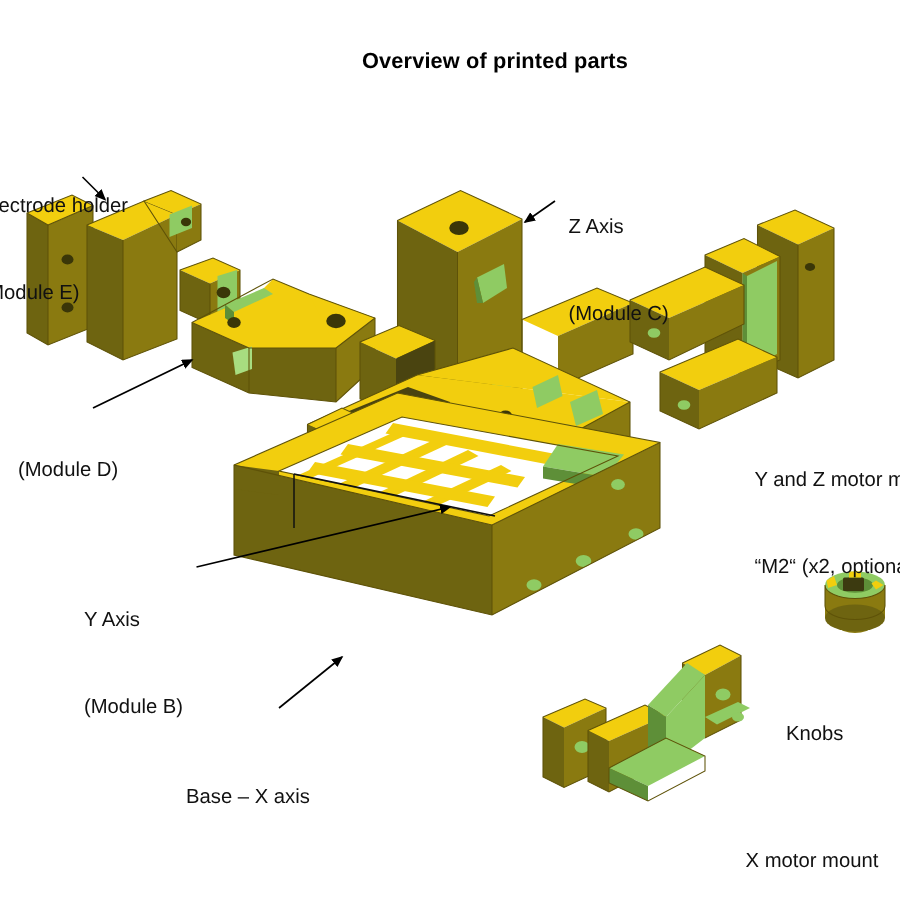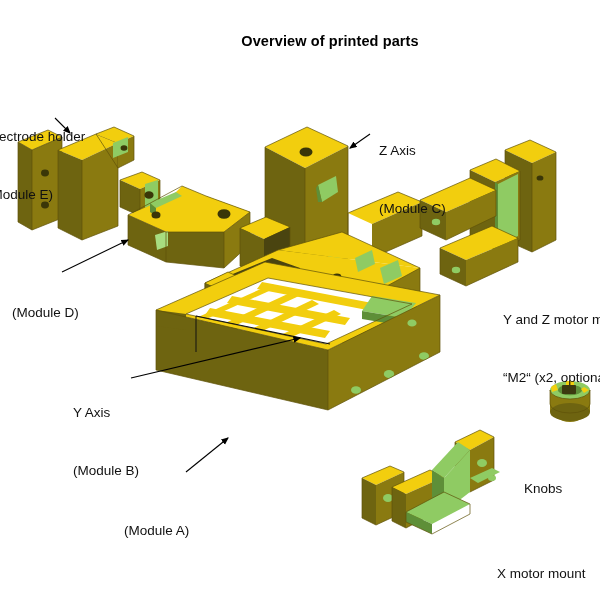--- a/index.html
+++ b/index.html
@@ -288,27 +288,27 @@
 
   <div class="lbl" style="left:379px;top:103px;">
     <div>Z Axis</div>
     <div>(Module C)</div>
   </div>
 
   <div class="lbl" style="left:12px;top:265px;">
     <div>(Module D)</div>
   </div>
 
-  <div class="lbl" style="left:56px;top:365px;margin-left:17px;">
+  <div class="lbl" style="left:56px;top:365px;">
     <div>Y Axis</div>
     <div>(Module B)</div>
   </div>
 
   <div class="lbl" style="left:124px;top:483px;">
-    <div>(Module A)</div>
+    <div>Base – X axis</div>
   </div>
 
   <div class="lbl" style="left:503px;top:272px;">
     <div>Y and Z motor mount</div>
     <div>“M2“ (x2, optional)</div>
   </div>
 
   <div class="lbl" style="left:524px;top:441px;">
     <div>Knobs</div>
   </div>

